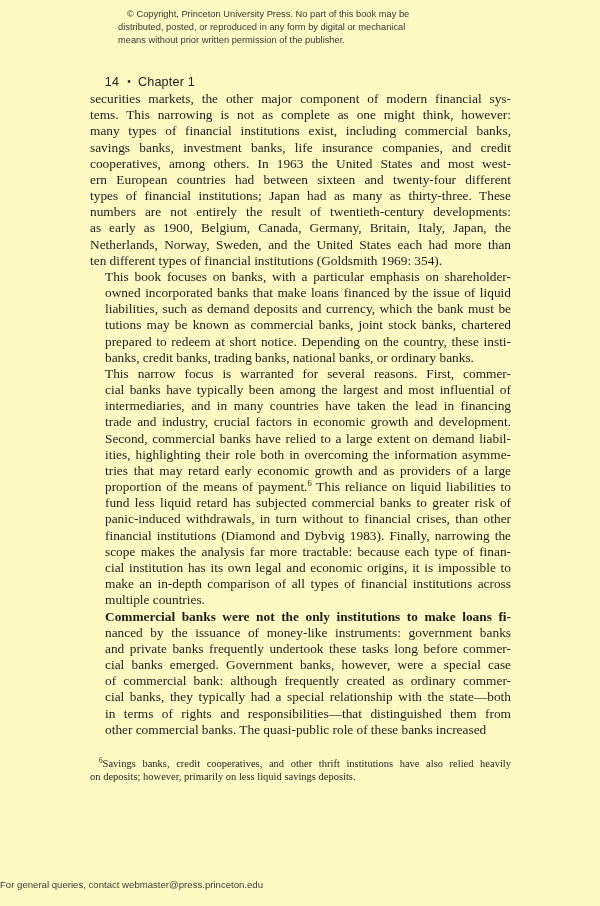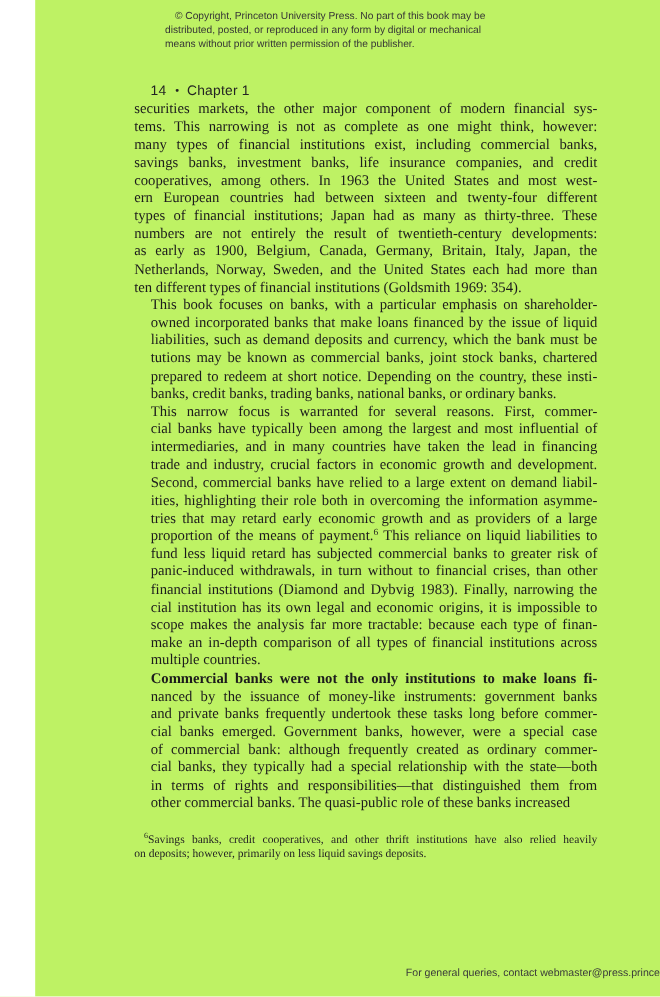--- a/index.html
+++ b/index.html
@@ -14,22 +14,21 @@
     position: relative;
     overflow: hidden;
     font-family: "Liberation Serif", serif;
     color: #1a1a1a;
     -webkit-font-smoothing: antialiased;
   }
 
   .page {
     position: absolute;
     inset: 0;
-    background: #bef264;
-    margin-left: 32px;
+    background: #fef9c3;
   }
 
   
   .copyright-block {
     position: absolute;
     left: 118px;
     top: 8px;
     width: 366px;
     font-family: "Liberation Sans", sans-serif;
     font-size: 9.3px;
@@ -137,21 +136,21 @@
     vertical-align: 4px;
     line-height: 0;
   }
 
   
   .page-footer {
     position: absolute;
     left: 0;
     top: 879px;
     width: 600px;
-    text-align: right;
+    text-align: left;
     font-family: "Liberation Sans", sans-serif;
     font-size: 9.6px;
     color: #3a3a3a;
     white-space: pre;
   }
 </style>
 </head>
 <body>
 
 <div class="page">
@@ -193,22 +192,22 @@
         <span class="ln j">cial banks have typically been among the largest and most influential of</span>
         <span class="ln j">intermediaries, and in many countries have taken the lead in financing</span>
         <span class="ln j">trade and industry, crucial factors in economic growth and development.</span>
         <span class="ln j">Second, commercial banks have relied to a large extent on demand liabil-</span>
         <span class="ln j">ities, highlighting their role both in overcoming the information asymme-</span>
         <span class="ln j">tries that may retard early economic growth and as providers of a large</span>
         <span class="ln j">proportion of the means of payment.<sup class="fn-ref">6</sup> This reliance on liquid liabilities to</span>
         <span class="ln j">fund less liquid retard has subjected commercial banks to greater risk of</span>
         <span class="ln j">panic-induced withdrawals, in turn without to financial crises, than other</span>
         <span class="ln j">financial institutions (Diamond and Dybvig 1983). Finally, narrowing the</span>
+        <span class="ln j">scope makes the analysis far more tractable: because each type of finan-</span>
         <span class="ln j">cial institution has its own legal and economic origins, it is impossible to</span>
-        <span class="ln j">scope makes the analysis far more tractable: because each type of finan-</span>
         <span class="ln j">make an in-depth comparison of all types of financial institutions across</span>
         <span class="ln j last">multiple countries.</span>
       </p>
       <p class="indent">
         <span class="ln j" style="text-indent: 15px; font-weight: bold;">Commercial banks were not the only institutions to make loans fi-</span>
         <span class="ln j">nanced by the issuance of money-like instruments: government banks</span>
         <span class="ln j">and private banks frequently undertook these tasks long before commer-</span>
         <span class="ln j">cial banks emerged. Government banks, however, were a special case</span>
         <span class="ln j">of commercial bank: although frequently created as ordinary commer-</span>
         <span class="ln j">cial banks, they typically had a special relationship with the state—both</span>

